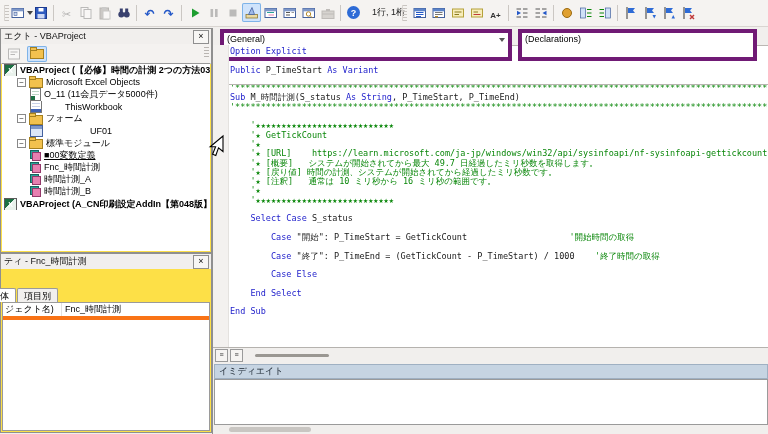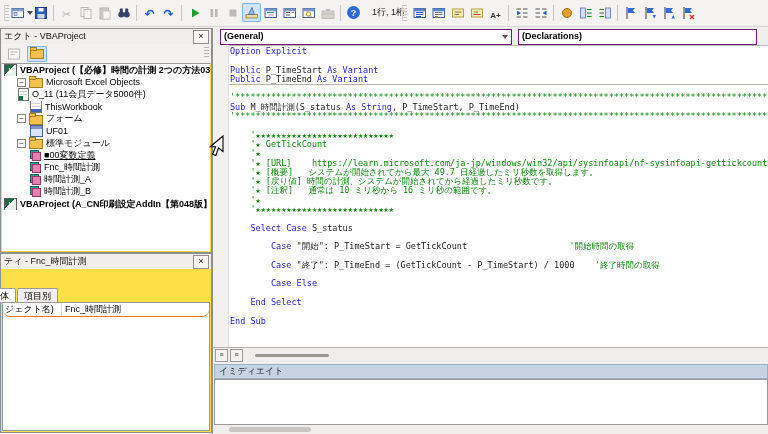--- a/index.html
+++ b/index.html
@@ -65,28 +65,28 @@
             font-size:9px;display:flex;align-items:center;padding:0 3px;box-sizing:border-box;}
   #objcombo .nm{font-weight:bold;}
   #objcombo .arr{position:absolute;right:3px;top:5px;width:0;height:0;border-left:3px solid transparent;
                  border-right:3px solid transparent;border-top:4px solid #555;}
   #proptabs{position:absolute;left:0px;top:34px;height:14px;display:flex;font-size:9px;}
   .ptab{padding:1px 6px 0 6px;border:1px solid #9a9a9a;border-bottom:none;background:#f1efed;margin-right:1px;
         border-radius:2px 2px 0 0;}
   .ptab.sel{background:#fff;}
   .ptab.cut{padding-left:2px;margin-left:-4px;}
   #propgrid{position:absolute;left:1px;right:1px;top:48px;bottom:1px;background:#fff;border:1px solid #9a9a9a;font-size:9px;}
-  .prow{display:flex;height:13px;line-height:13px;border-bottom:1px solid #f97316;border-radius:7px;}
+  .prow{display:flex;height:13px;line-height:13px;border-bottom:4px solid #f97316;}
   .prow .pn{width:56px;border-right:1px solid #e3e1de;padding-left:2px;overflow:hidden;white-space:nowrap;}
   .prow .pv{flex:1;padding-left:3px;overflow:hidden;white-space:nowrap;}
   
   #codearea{position:absolute;left:212px;top:28px;width:556px;height:334px;background:#fff;
             border-left:1px solid #8f8f8f;box-sizing:border-box;}
   #codehdr{position:absolute;left:0;right:0;top:0;height:17px;background:#f1efed;border-bottom:1px solid #bbb7b3;}
-  .combo{position:absolute;top:1px;height:16px;background:#fff;border:1px solid #701a75;font-size:9px;font-weight:bold;
+  .combo{position:absolute;top:1px;height:32px;background:#fff;border:4px solid #701a75;font-size:9px;font-weight:normal;
          padding:1px 3px 0 3px;box-sizing:border-box;white-space:nowrap;overflow:hidden;}
   #combo-obj{left:7px;width:292px;}
   #combo-proc{left:305px;right:11px;}
   .combo .arr{position:absolute;right:3px;top:5px;width:0;height:0;border-left:3px solid transparent;
               border-right:3px solid transparent;border-top:4px solid #555;}
   #marginbar{position:absolute;left:0;top:17px;width:15px;bottom:14px;background:#f3f1ef;border-right:1px solid #e4e2df;}
   #codelines{position:absolute;left:17px;top:0px;right:0;bottom:14px;padding-top:2px;overflow:hidden;margin-top:17px;
              font-family:"DejaVu Sans Mono","DejaVu Sans",monospace;font-size:8.5px;line-height:9.3px;color:var(--id,#1a1a1a);}
   .cl{height:9.3px;white-space:pre;}
   .k{color:var(--kw,#2323cc);}
@@ -415,34 +415,34 @@
     <div id="tree">
         <div class="trow bold" style="padding-left: 2px;">
           <span class="ticon-tree i-project">X</span>
           <span class="lbl">VBAProject (【必修】時間の計測 2つの方法03.xlsr</span>
         </div>
         <div class="trow" style="padding-left: 15px;">
           <span class="expander">−</span>
           <span class="ticon-tree i-folder"></span>
           <span class="lbl">Microsoft Excel Objects</span>
         </div>
-        <div class="trow" style="padding-left: 16px;">
+        <div class="trow" style="padding-left: 28px;">
           <span class="ticon-tree i-sheet"></span>
           <span class="lbl">O_11 (11会員データ5000件)</span>
         </div>
-        <div class="trow" style="padding-left: 28px;">
+        <div class="trow" style="padding-left: 28px; gap: 20px;">
           <span class="ticon-tree i-workbook"></span>
           <span class="lbl">ThisWorkbook</span>
         </div>
         <div class="trow" style="padding-left: 15px;">
           <span class="expander">−</span>
           <span class="ticon-tree i-folder"></span>
           <span class="lbl">フォーム</span>
         </div>
-        <div class="trow" style="padding-left: 28px;">
+        <div class="trow" style="padding-left: 28px; gap: 44px;">
           <span class="ticon-tree i-form"></span>
           <span class="lbl">UF01</span>
         </div>
         <div class="trow" style="padding-left: 15px;">
           <span class="expander">−</span>
           <span class="ticon-tree i-folder"></span>
           <span class="lbl">標準モジュール</span>
         </div>
         <div class="trow" style="padding-left: 28px; text-decoration: underline;">
           <span class="ticon-tree i-module"></span>
@@ -492,21 +492,20 @@
       </div>
       <div class="combo" id="combo-proc">
         <span>(Declarations)</span>
       </div>
     </div>
     <div id="marginbar"></div>
     <div id="codelines">
         <div class="cl"><span class="k">Option Explicit</span></div>
         <div class="cl"></div>
         <div class="cl"><span class="k">Public </span><span class="i">P_TimeStart </span><span class="k">As Variant</span></div>
-        <div class="cl"><span class="k">Public </span><span class="i">P_TimeEnd </span><span class="k">As Variant</span></div>
         <div class="cl"></div>
         <div class="cl"><span class="c">'********************************************************************************************************</span></div>
         <div class="cl"><span class="k">Sub </span><span class="i">M_時間計測(S_status </span><span class="k">As String</span><span class="i">, P_TimeStart, P_TimeEnd)</span></div>
         <div class="cl"><span class="c">'********************************************************************************************************</span></div>
         <div class="cl"></div>
         <div class="cl"><span class="c">    '★★★★★★★★★★★★★★★★★★★★★★★★★★★</span></div>
         <div class="cl"><span class="c">    '★ GetTickCount</span></div>
         <div class="cl"><span class="c">    '★</span></div>
         <div class="cl"><span class="c">    '★ [URL]    https://learn.microsoft.com/ja-jp/windows/win32/api/sysinfoapi/nf-sysinfoapi-gettickcount</span></div>
         <div class="cl"><span class="c">    '★ [概要]   システムが開始されてから最大 49.7 日経過したミリ秒数を取得します。</span></div>

